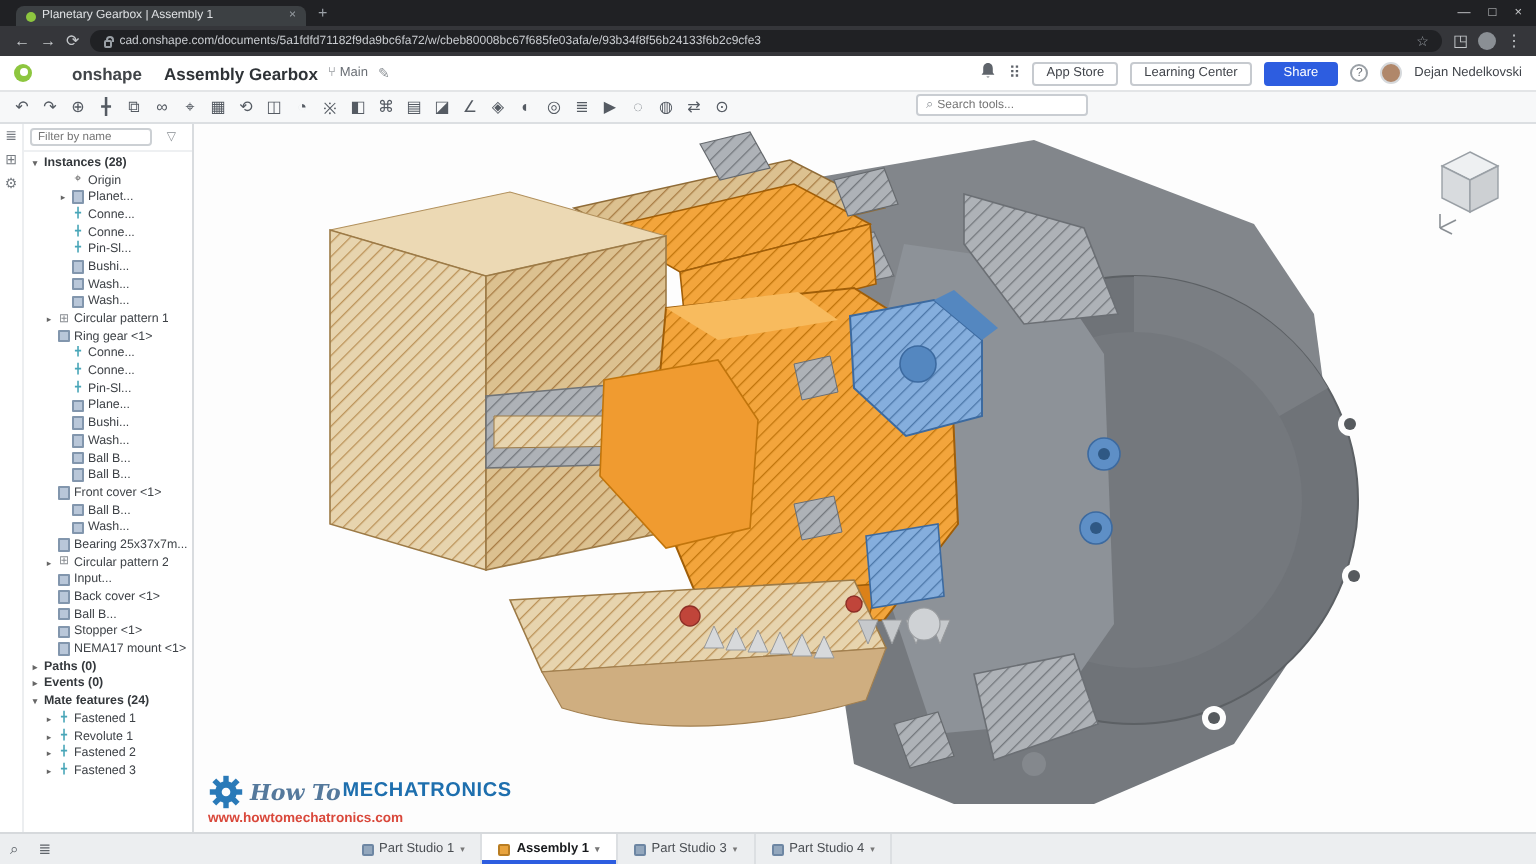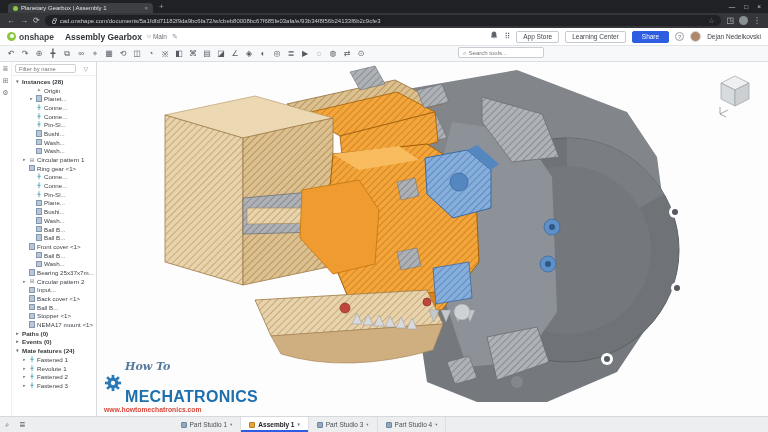--- a/index.html
+++ b/index.html
@@ -18,21 +18,21 @@
   .urlbar{height:15px;background:#35363a;display:flex;align-items:center;gap:5px;padding:0 7px;flex:none}
   .navic{color:#c4c7ca;font-size:8px;line-height:1}
   .urlpill{flex:1;height:11px;background:#202124;border-radius:6px;display:flex;align-items:center;gap:4px;padding:0 7px;color:#c9ccd0;font-size:6px;overflow:hidden;white-space:nowrap}
   .lock{width:4px;height:4px;border:0.5px solid #9aa0a6;border-radius:1px;position:relative;flex:none;margin-top:2px}
   .lock::before{content:"";position:absolute;top:-3px;left:0.5px;width:2px;height:2.5px;border:0.5px solid #9aa0a6;border-bottom:none;border-radius:2px 2px 0 0}
   .urlpill .star{margin-left:auto;color:#9aa0a6;font-size:7px}
   .avatar-sm{width:9px;height:9px;border-radius:50%;background:#8a8f94;flex:none}
 
   
   .appbar{height:18px;background:#fff;border-bottom:1px solid #e3e5e7;display:flex;align-items:center;gap:5px;padding:0 7px;flex:none}
-  .logo{display:flex;align-items:flex-start;gap:3px}
+  .logo{display:flex;align-items:flex-start;gap:20px}
   .logomark{width:9px;height:9px;border-radius:50%;background:#8dc63f;position:relative}
   .logomark::after{content:"";position:absolute;inset:2.5px;border-radius:50%;background:#fff}
   .logotext{font-size:8.5px;font-weight:700;color:#414549}
   .doctitle{font-size:8.5px;font-weight:700;color:#2f3337;margin-left:6px;white-space:nowrap}
   .branch{font-size:6.5px;color:#6a6f75;display:flex;gap:2px;align-items:center;white-space:nowrap}
   .editpen{color:#8a8f94;font-size:7px}
   .appbar-right{margin-left:auto;display:flex;align-items:center;gap:6px}
   .hdr-ic{color:#5f646b;font-size:8px;line-height:1}
   .helpcirc{width:9px;height:9px;border:1px solid #9aa0a6;border-radius:50%;color:#6a6f75;font-size:6px;display:flex;align-items:center;justify-content:center}
   .btn{font-size:6.5px;border:1px solid #c6cacf;border-radius:2px;padding:1.5px 6px;color:#40444a;background:#fff;white-space:nowrap}
@@ -78,23 +78,23 @@
   .ftab{display:flex;align-items:center;gap:3px;padding:0 8px;border-right:1px solid #dcdfe2;font-size:6.5px;color:#4a4e53;white-space:nowrap}
   .ftab .ic{width:6px;height:6px;border-radius:1px;flex:none}
   .ftab[data-type="ps"] .ic{background:#93a7bd;border:0.5px solid #6d86a3}
   .ftab[data-type="asm"] .ic{background:#e8a33d;border:0.5px solid #b97d22}
   .ftab .caret{font-size:4.5px;color:#777}
   .ftab.active{background:#fff;box-shadow:inset 0 -2px 0 #2d5de0;color:#17191c;font-weight:700}
 
   
   .watermark{position:absolute;left:7px;bottom:2px;z-index:6;line-height:1}
   .wm-top{display:flex;align-items:center;gap:3px}
-  .wm-col{display:flex;flex-direction:column;gap:17px}
+  .wm-col{display:flex;flex-direction:row;gap:1px}
   .wm-howto{font-family:"DejaVu Serif",serif;font-style:italic;font-weight:700;font-size:11px;color:#55799c}
-  .wm-mech{font-weight:700;font-size:16px;color:#1e6fae;letter-spacing:0.3px}
+  .wm-mech{font-weight:700;font-size:10px;color:#1e6fae;letter-spacing:0.3px}
   .wm-url{color:#d9483b;font-size:6.8px;font-weight:700;margin-top:2px}
 </style>
 </head>
 <body>
 
 <div class="screen">
 
   <div class="tabstrip">
     <div class="btab">
       <span class="fav"></span>

